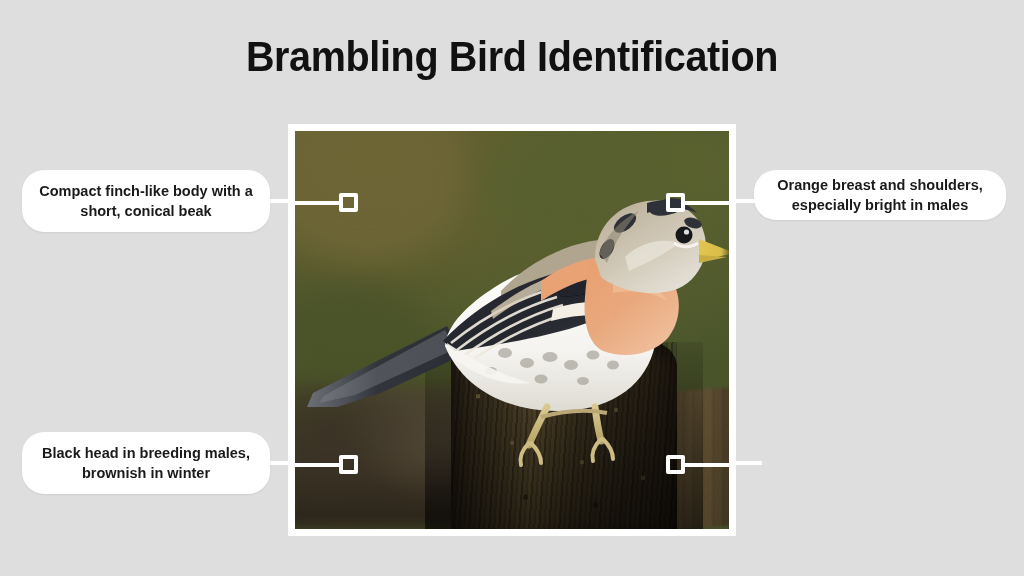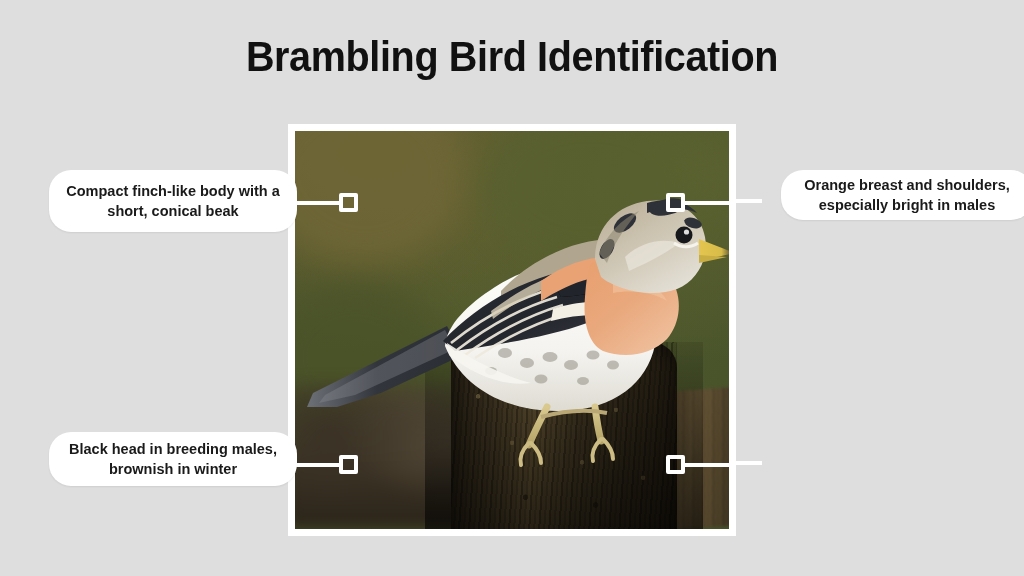--- a/index.html
+++ b/index.html
@@ -182,21 +182,20 @@
   .callout {
     position: absolute;
     background: #ffffff;
     border-radius: 22px;
     box-sizing: border-box;
     display: flex;
     align-items: center;
     justify-content: center;
     padding: 10px 16px;
     box-shadow: 0 1px 2px rgba(0,0,0,0.07);
-    margin-left: 27px;
   }
   .callout-text {
     font-size: 14.5px;
     font-weight: bold;
     line-height: 1.38;
     color: #1a1a1a;
     text-align: center;
     font-family: "Liberation Sans", sans-serif;
   }
 </style>
@@ -382,18 +381,18 @@
   <div class="conn-line" style="left:730px;top:461px;width:32px;"></div>
 
   <div class="callout" style="left:22px;top:170px;width:248px;height:62px;">
     <div class="callout-text">Compact finch-like body with a short, conical beak</div>
   </div>
 
   <div class="callout" style="left:754px;top:170px;width:252px;height:50px;">
     <div class="callout-text">Orange breast and shoulders, especially bright in males</div>
   </div>
 
-  <div class="callout" style="left:22px;top:432px;width:248px;height:54px;">
+  <div class="callout" style="left:22px;top:432px;width:248px;height:62px;">
     <div class="callout-text">Black head in breeding males, brownish in winter</div>
   </div>
 
 
 </div>
 
 </body></html>

